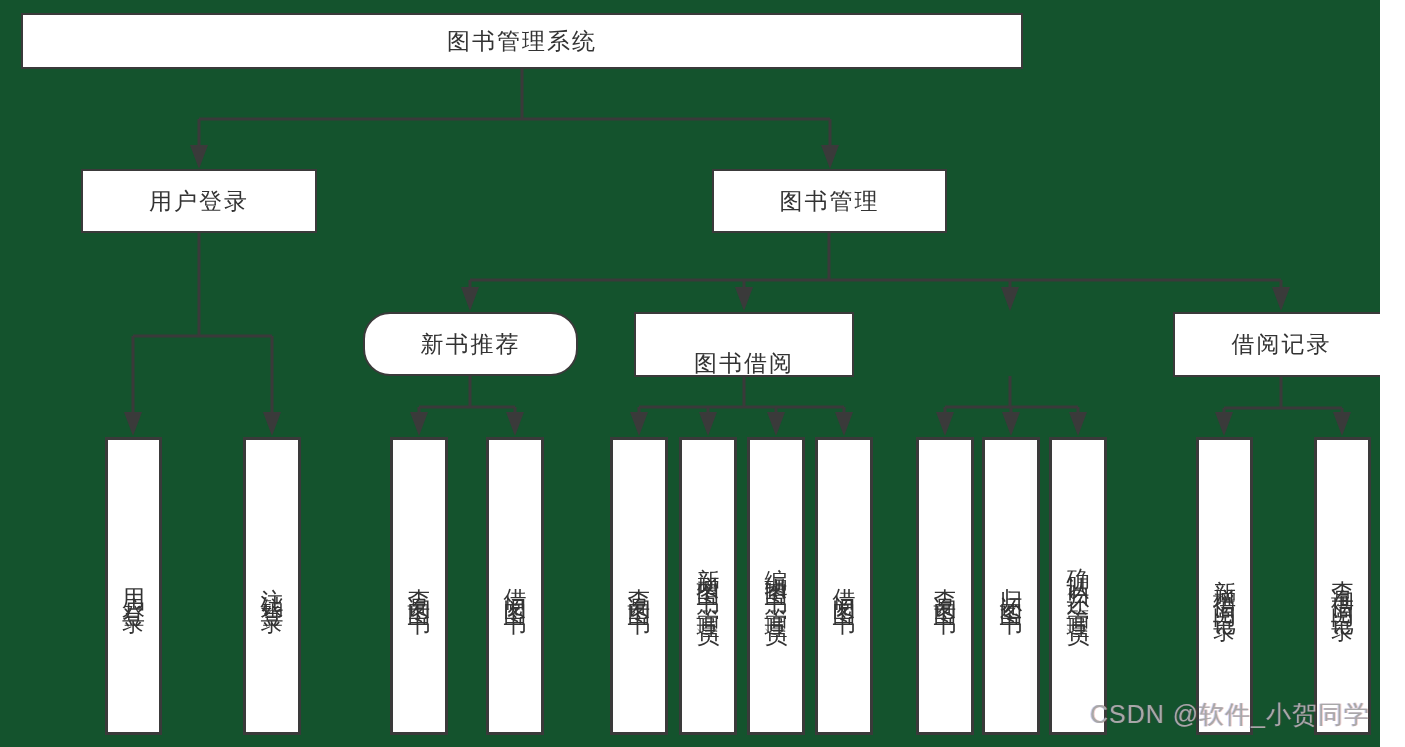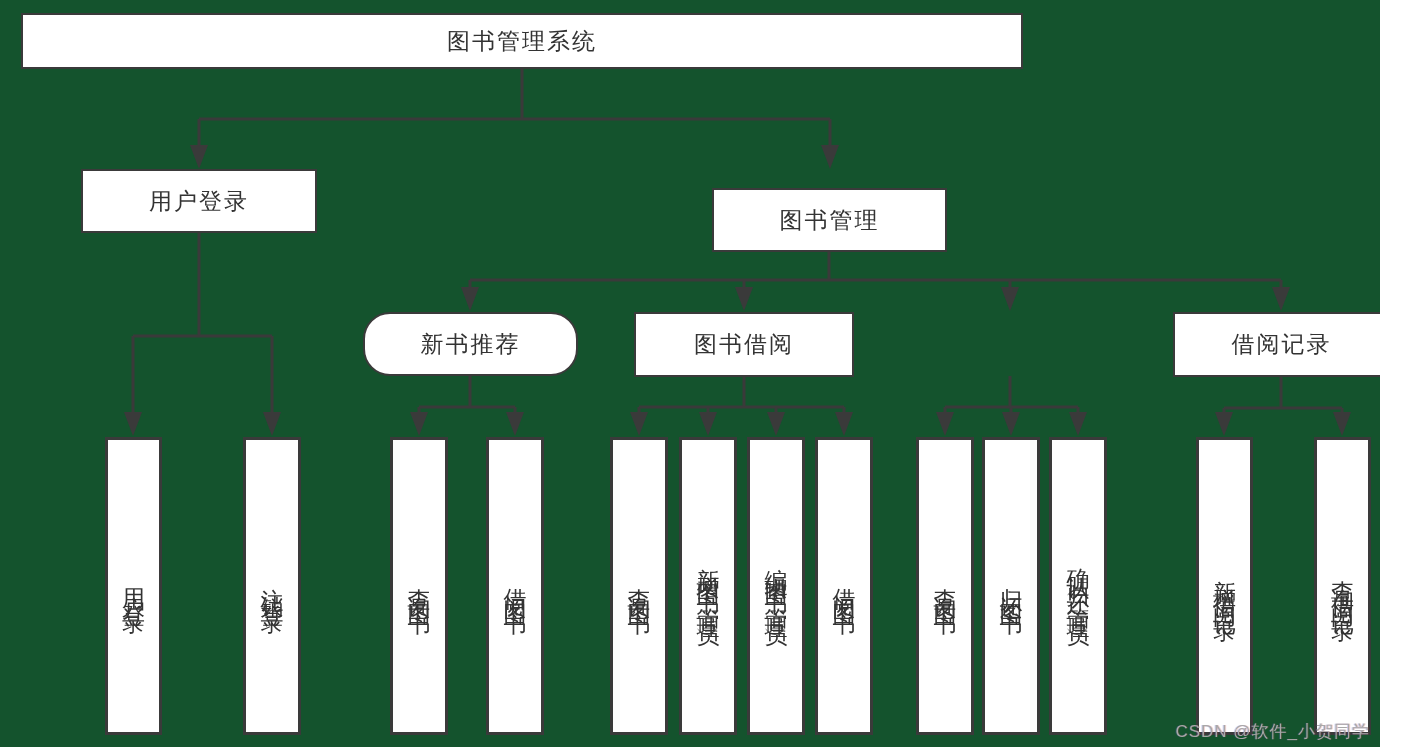--- a/index.html
+++ b/index.html
@@ -35,24 +35,24 @@
   .node.v span {
     writing-mode: vertical-rl;
     text-orientation: mixed;
     letter-spacing: 8px;
     white-space: nowrap;
   }
   
   #n-root           { left: 21px;   top: 13px;  width: 1002px; height: 56px; }
   
   #n-user-login     { left: 81px;   top: 169px; width: 236px;  height: 64px; }
-  #n-book-mgmt      { left: 712px;  top: 169px; width: 235px;  height: 64px; margin-top: 19px; }
+  #n-book-mgmt      { left: 712px;  top: 169px; width: 235px;  height: 64px; }
   
   #n-new-books      { left: 363px;  top: 312px; width: 215px;  height: 64px; border-radius: 27px; }
-  #n-book-borrow    { left: 634px;  top: 312px; width: 220px;  height: 65px; }
+  #n-book-borrow    { left: 634px;  top: 312px; width: 220px;  height: 65px; align-items: flex-end; }
   #n-current-borrow { left: 902px;  top: 312px; width: 216px;  height: 64px; }
   #n-borrow-records { left: 1173px; top: 312px; width: 217px;  height: 65px; }
   
   .leaf { top: 437px; height: 298px; width: 58px; }
   #n-leaf-user-login { left: 105px;  width: 57px; }
   #n-leaf-logout     { left: 243px; }
   #n-nb-query        { left: 390px; }
   #n-nb-borrow       { left: 486px; }
   #n-bb-query        { left: 610px; }
   #n-bb-add          { left: 679px; }
@@ -60,22 +60,22 @@
   #n-bb-borrow       { left: 815px; }
   #n-cb-query        { left: 916px; }
   #n-cb-return       { left: 982px; }
   #n-cb-confirm      { left: 1049px; }
   #n-br-add          { left: 1196px; width: 57px; }
   #n-br-query        { left: 1314px; width: 57px; }
 
   #watermark {
     position: absolute;
     right: 10px;
-    bottom: 4px;
-    font-size: 17px;
+    bottom: 16px;
+    font-size: 25px;
     letter-spacing: 1px;
     color: #a8a8a8;
     text-shadow: 1px 0 0 rgba(200,80,80,0.25), -1px 0 0 rgba(80,80,200,0.25);
   }
 </style>
 </head>
 <body>
 
 <div id="stage">
 

